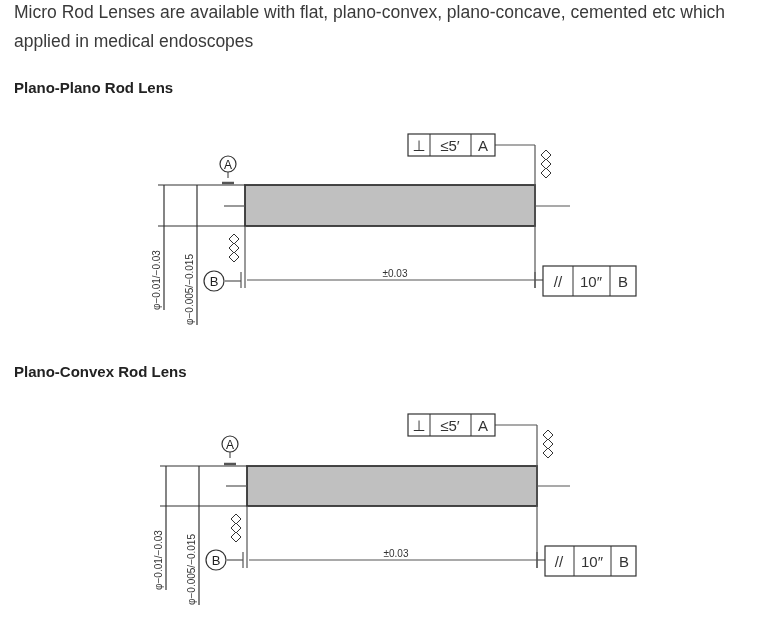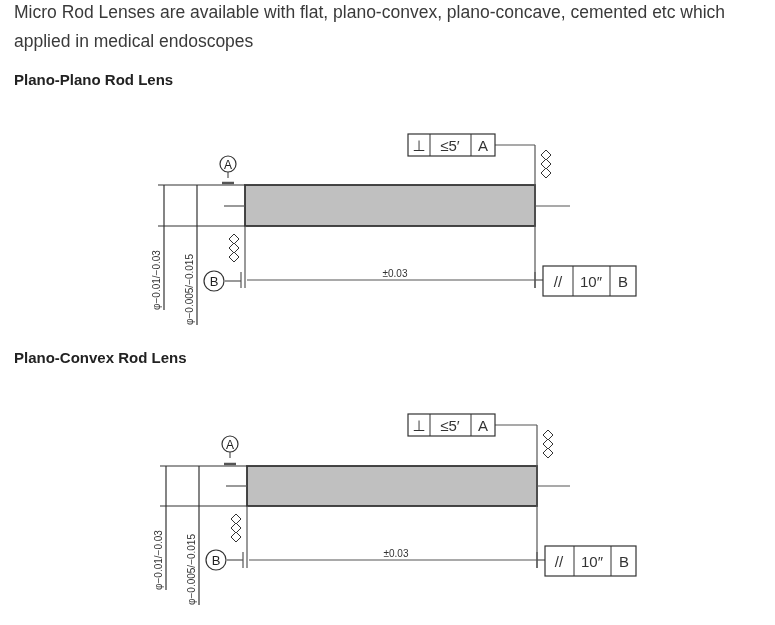--- a/index.html
+++ b/index.html
@@ -2,22 +2,22 @@
 <html><head>
   <meta charset="utf-8">
   <style>
     html, body { margin: 0; padding: 0; background: #ffffff; }
     body { width: 775px; height: 625px; position: relative; overflow: hidden;
            font-family: "Liberation Sans", sans-serif; color: #333333; }
     .intro { position: absolute; left: 14px; top: -2px; width: 760px;
              font-size: 17.5px; line-height: 29px; color: #3a3a3a; margin: 0; }
     .heading { position: absolute; left: 14px; font-size: 15px; font-weight: bold;
                color: #222222; margin: 0; }
-    #h1 { top: 71px; }
-    #h2 { top: 349px; }
+    #h1 { top: 79px; }
+    #h2 { top: 363px; }
     .diagram { position: absolute; left: 140px; width: 520px; height: 220px; }
     #d1 { top: 120px; }
     #d2 { top: 400px; }
     svg text { font-family: "Liberation Sans", sans-serif; }
   </style>
 </head>
 <body>
 
 <p class="intro">Micro Rod Lenses are available with flat, plano-convex, plano-concave, cemented etc which applied in medical endoscopes</p>
 

